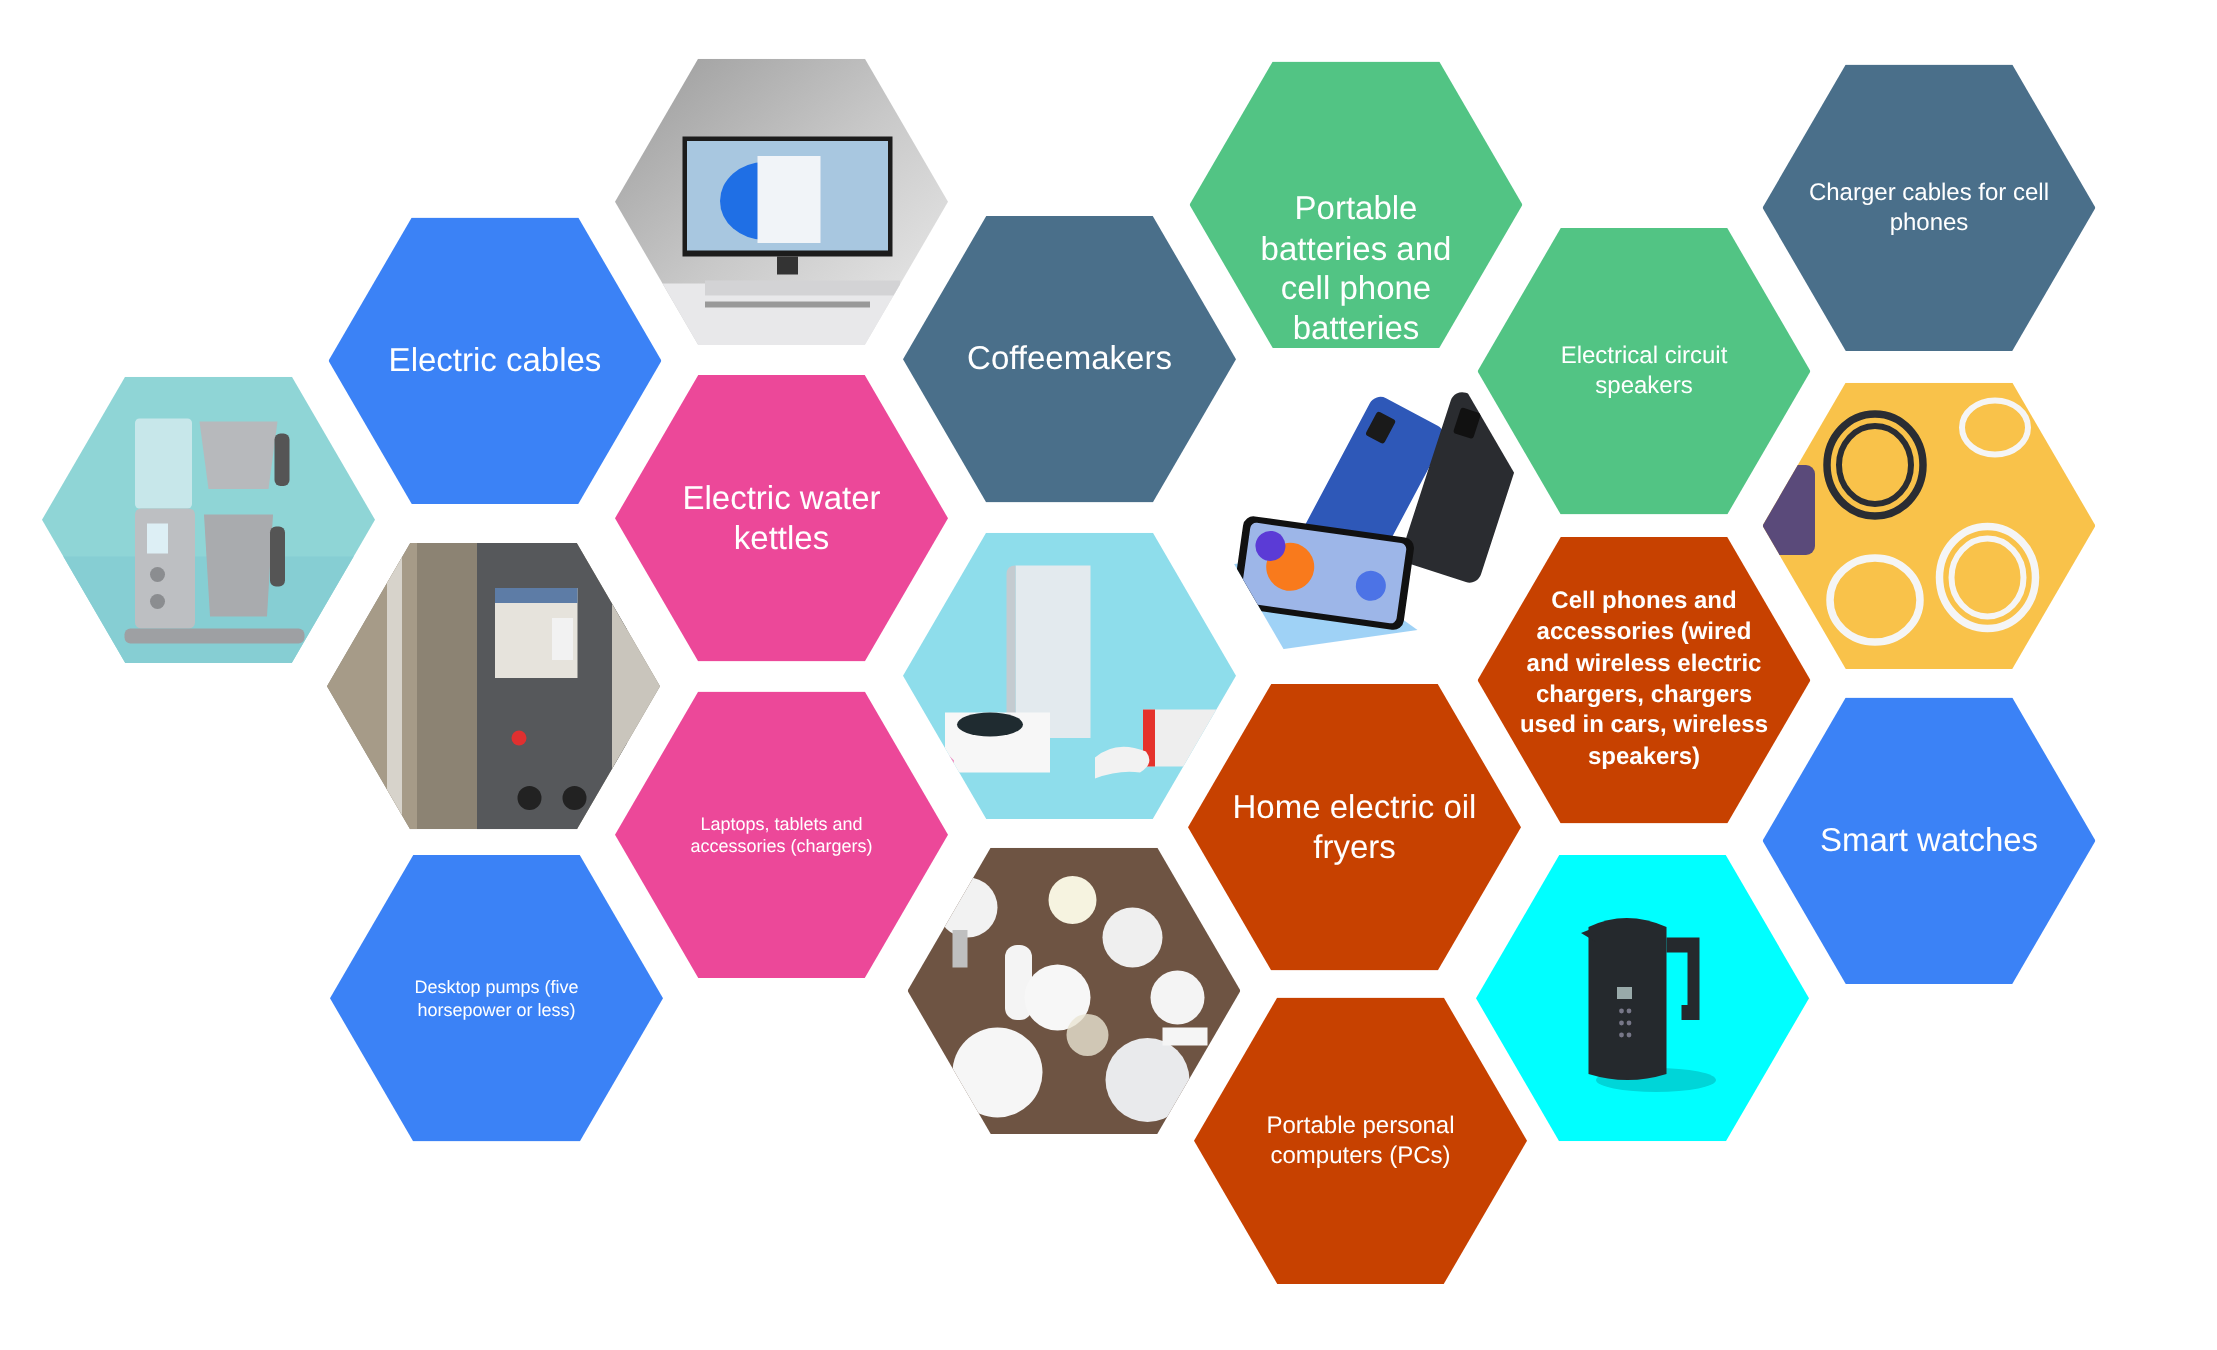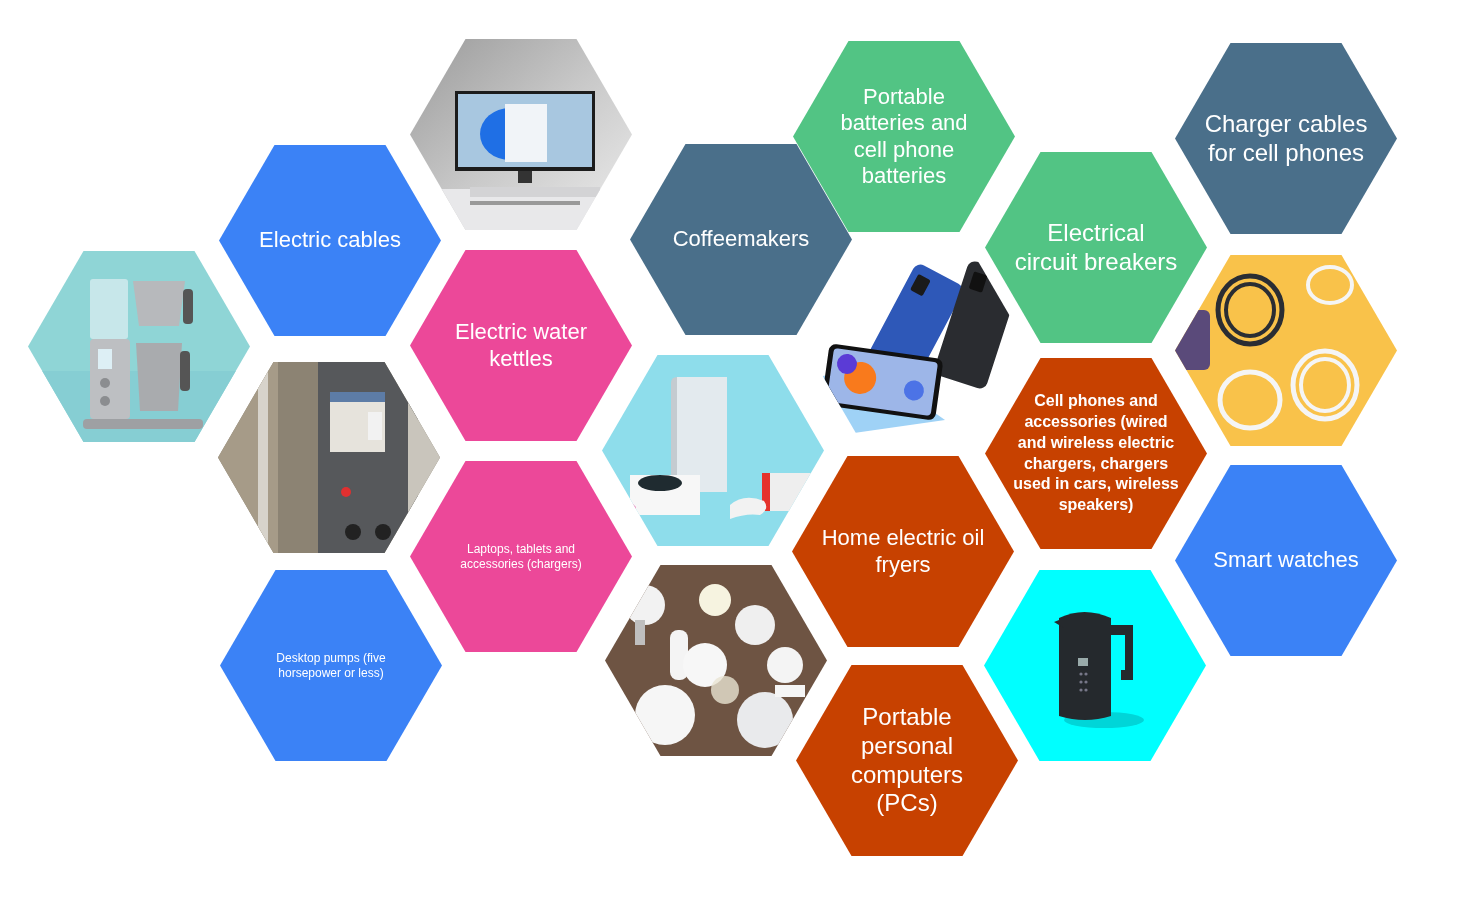--- a/index.html
+++ b/index.html
@@ -4,21 +4,21 @@
 <style>
   html, body { margin:0; padding:0; background:#ffffff; }
   body { width:1478px; height:900px; position:relative; overflow:hidden;
          font-family: "Liberation Sans", "DejaVu Sans", sans-serif; }
   .hex { position:absolute; width:222px; height:191px;
          clip-path: polygon(25% 0, 75% 0, 100% 50%, 75% 100%, 25% 100%, 0 50%);
          display:flex; align-items:center; justify-content:center; text-align:center;
          color:#ffffff; box-sizing:border-box; padding:0 28px; }
   .hex .label { line-height:1.2; }
   .t-lg .label { font-size:22px; }
-  .t-md .label { font-size:24px; }
+  .t-md .label { font-size:16px; }
   .t-sm .label { font-size:12px; }
   .t-xs .label { font-size:16px; font-weight:bold; line-height:1.3; }
   .orange { background:#3b82f6; }
   .gray   { background:#ec4899; }
   .slate  { background:#4A6F8A; }
   .green  { background:#52C484; }
   .red    { background:#C74100; }
   .img { overflow:hidden; padding:0; }
   .img svg { width:100%; height:100%; display:block; }
 </style>
@@ -88,21 +88,21 @@
 </div>
 
 <div class="hex gray t-lg" style="left:410px; top:250px;">
   <span class="label">Electric water kettles</span>
 </div>
 
 <div class="hex gray t-sm" style="left:410px; top:461px;">
   <span class="label">Laptops, tablets and accessories (chargers)</span>
 </div>
 
-<div class="hex slate t-lg" style="left:630px; top:144px;">
+<div class="hex slate t-lg" style="left:602px; top:144px;">
   <span class="label">Coffeemakers</span>
 </div>
 
 <div class="hex img" style="left:602px; top:355px;">
   <svg viewBox="0 0 222 191">
     <rect width="222" height="191" fill="#8EDDEB"></rect>
     <path d="M75 22 h50 v115 h-50 z" fill="#E3EAEE"></path>
     <path d="M75 22 q-6 0 -6 6 v105 q0 6 6 6" fill="#C4CBD0"></path>
     <rect x="28" y="120" width="70" height="40" fill="#F7F7F7"></rect>
     <ellipse cx="58" cy="128" rx="22" ry="8" fill="#1F2B30"></ellipse>
@@ -123,21 +123,21 @@
     <circle cx="100" cy="100" r="22" fill="#F7F7F7"></circle>
     <circle cx="150" cy="60" r="20" fill="#EFEFEF"></circle>
     <circle cx="180" cy="100" r="18" fill="#F4F4F4"></circle>
     <circle cx="60" cy="150" r="30" fill="#F6F6F6"></circle>
     <circle cx="160" cy="155" r="28" fill="#E9EAEC"></circle>
     <circle cx="120" cy="125" r="14" fill="#E8E3D2" opacity="0.8"></circle>
     <rect x="170" y="120" width="30" height="12" fill="#F5F5F5"></rect>
   </svg>
 </div>
 
-<div class="hex green t-lg" style="left:793px; top:41px;">
+<div class="hex green t-lg" style="left:793px; top:41px;align-items:flex-end;">
   <span class="label">Portable batteries and cell phone batteries</span>
 </div>
 
 <div class="hex img" style="left:805px; top:250px; background:#ffffff;">
   <svg viewBox="0 0 222 191">
     <rect width="222" height="191" fill="#FFFFFF"></rect>
     <path d="M0 130 q60 -20 140 40 l-140 20 z" fill="#5FB4F0" opacity="0.6"></path>
     <g transform="rotate(28 110 90)">
       <rect x="75" y="20" width="55" height="120" rx="8" fill="#2E58B8"></rect>
       <rect x="82" y="30" width="14" height="18" rx="2" fill="#1A1A1A"></rect>
@@ -158,21 +158,21 @@
 
 <div class="hex red t-lg" style="left:792px; top:456px;justify-content:center;">
   <span class="label">Home electric oil fryers</span>
 </div>
 
 <div class="hex red t-md" style="left:796px; top:665px;">
   <span class="label">Portable personal computers (PCs)</span>
 </div>
 
 <div class="hex green t-md" style="left:985px; top:152px;">
-  <span class="label">Electrical circuit breakers</span>
+  <span class="label">Electrical circuit speakers</span>
 </div>
 
 <div class="hex red t-xs" style="left:985px; top:358px;">
   <span class="label">Cell phones and accessories (wired and wireless electric chargers, chargers used in cars, wireless speakers)</span>
 </div>
 
 <div class="hex img" style="left:984px; top:570px;">
   <svg viewBox="0 0 222 191">
     <rect width="222" height="191" fill="#00FFFF"></rect>
     <ellipse cx="120" cy="150" rx="40" ry="8" fill="#00D5D8"></ellipse>

